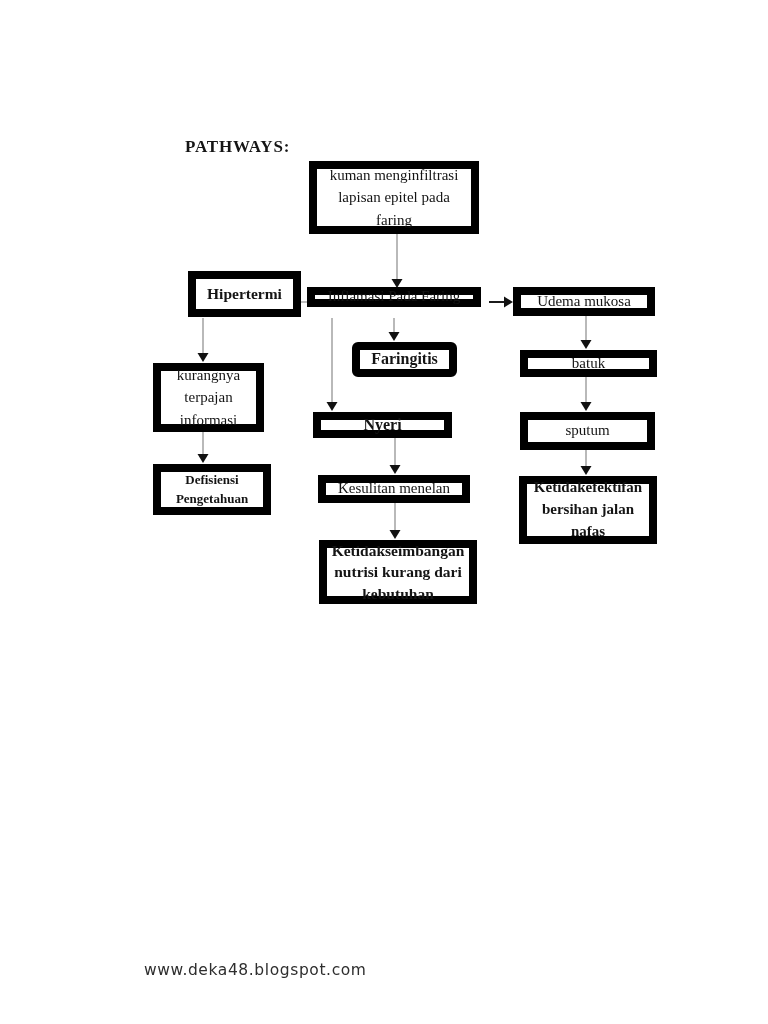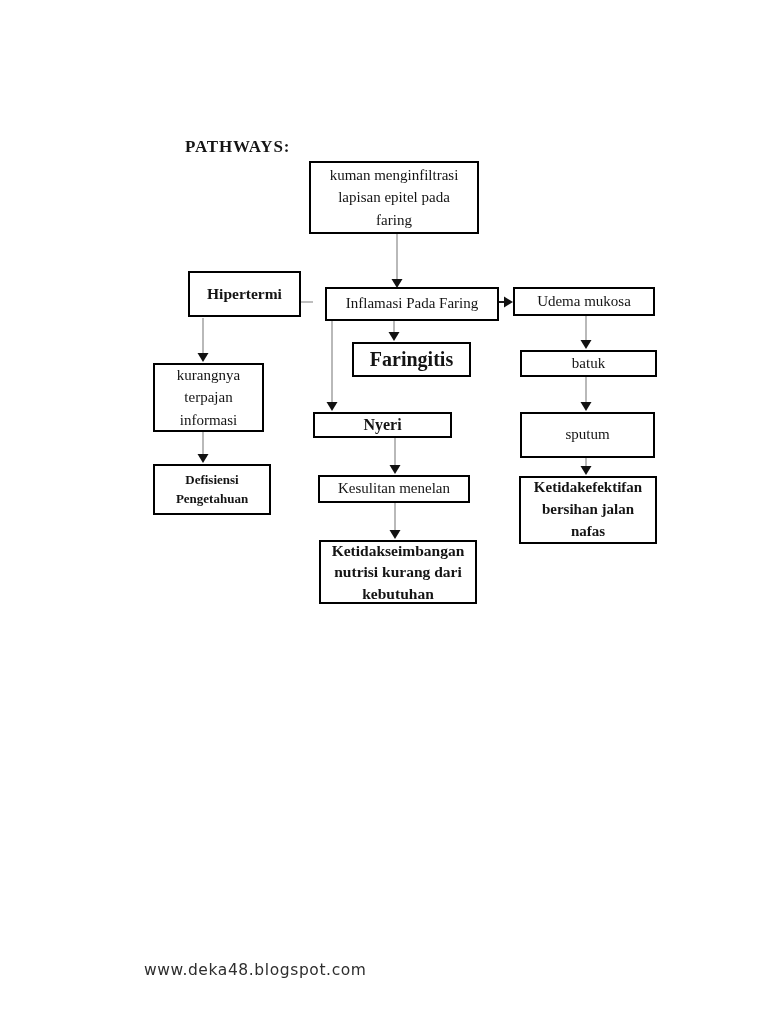--- a/index.html
+++ b/index.html
@@ -16,39 +16,39 @@
   .page-title {
     position: absolute; left: 185px; top: 101px;
     font-size: 17px; font-weight: bold; letter-spacing: 0.8px;
     color: #151515;
     margin-top: 36px;
   }
 
   .node {
     position: absolute;
     box-sizing: border-box;
-    border: 2px solid #000000;
+    border: 8px solid #000000;
     background: #ffffff;
     display: flex; align-items: center; justify-content: center;
     text-align: center;
     white-space: pre-line;
     font-size: 15px; line-height: 1.42;
     color: #141414;
   }
   .node.bold { font-weight: bold; }
 
   .n-kuman            { left: 309px; top: 161px; width: 170px; height: 73px; line-height: 1.5; }
   .n-hipertermi       { left: 152px; top: 271px; width: 113px; height: 46px; font-size: 15.5px; margin-left: 36px; }
-  .n-inflamasi        { left: 325px; top: 287px; width: 174px; height: 34px; }
+  .n-inflamasi        { left: 307px; top: 287px; width: 174px; height: 20px; }
   .n-udema            { left: 513px; top: 287px; width: 142px; height: 29px; text-align: center; }
-  .n-faringitis       { left: 352px; top: 342px; width: 119px; height: 35px; font-size: 20px; }
+  .n-faringitis       { left: 352px; top: 342px; width: 105px; height: 35px; font-size: 16px; border-radius: 6px; }
   .n-kurangnya        { left: 153px; top: 363px; width: 111px; height: 69px; line-height: 1.5; }
   .n-nyeri            { left: 313px; top: 412px; width: 139px; height: 26px; font-size: 16px; }
   .n-batuk            { left: 520px; top: 350px; width: 137px; height: 27px; }
-  .n-sputum           { left: 520px; top: 412px; width: 135px; height: 46px; }
+  .n-sputum           { left: 520px; top: 412px; width: 135px; height: 38px; }
   .n-defisiensi       { left: 153px; top: 464px; width: 118px; height: 51px; font-size: 13px; }
   .n-kesulitan        { left: 318px; top: 475px; width: 152px; height: 28px; }
   .n-ketidakefektifan { left: 519px; top: 476px; width: 138px; height: 68px; line-height: 1.45; }
   .n-ketidakseimbangan{ left: 319px; top: 540px; width: 158px; height: 64px; font-size: 15.5px; line-height: 1.38; }
 
   .connector-layer { position: absolute; left: 0; top: 0; }
   .edge-line  { stroke: #a8a8a8; stroke-width: 1.6; }
   .edge-line.dark { stroke: #1b1b1b; stroke-width: 2; }
   .edge-head  { fill: #111111; }
 

